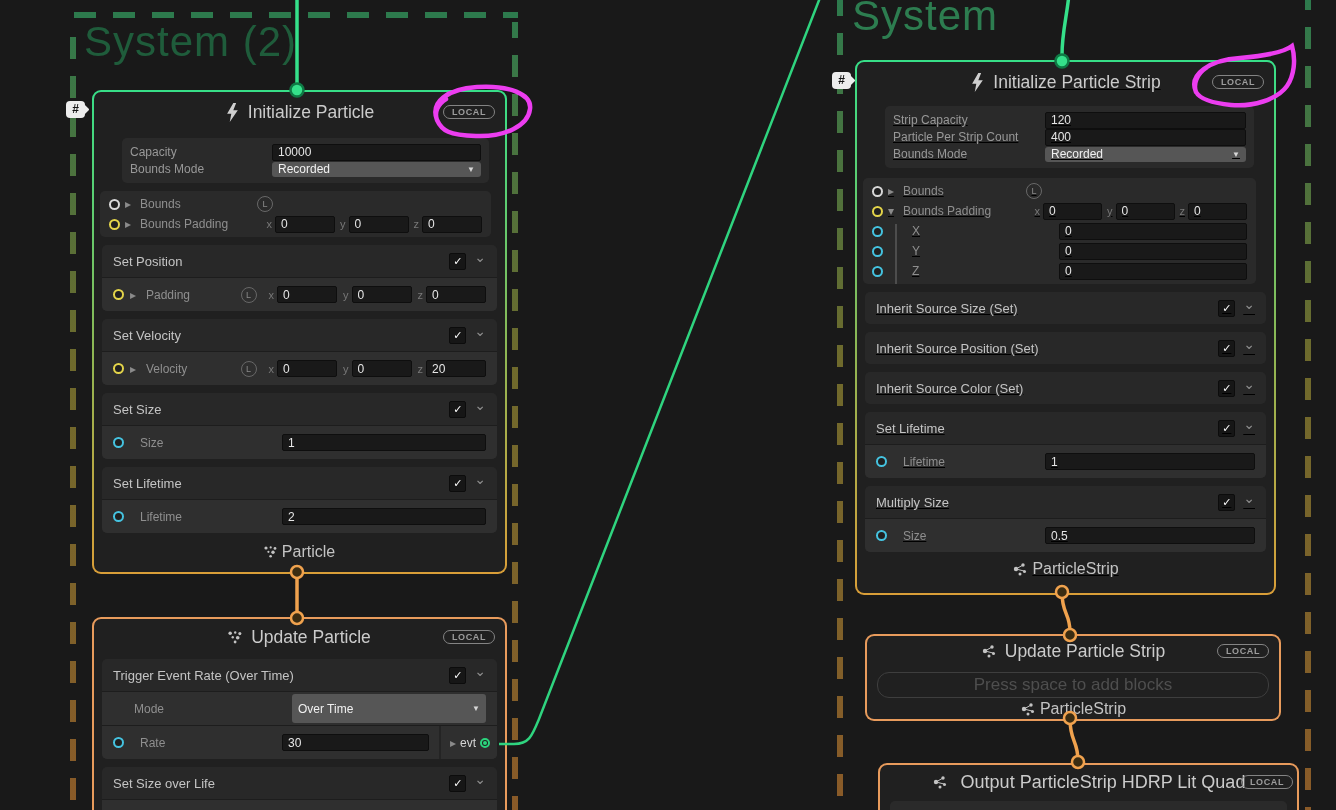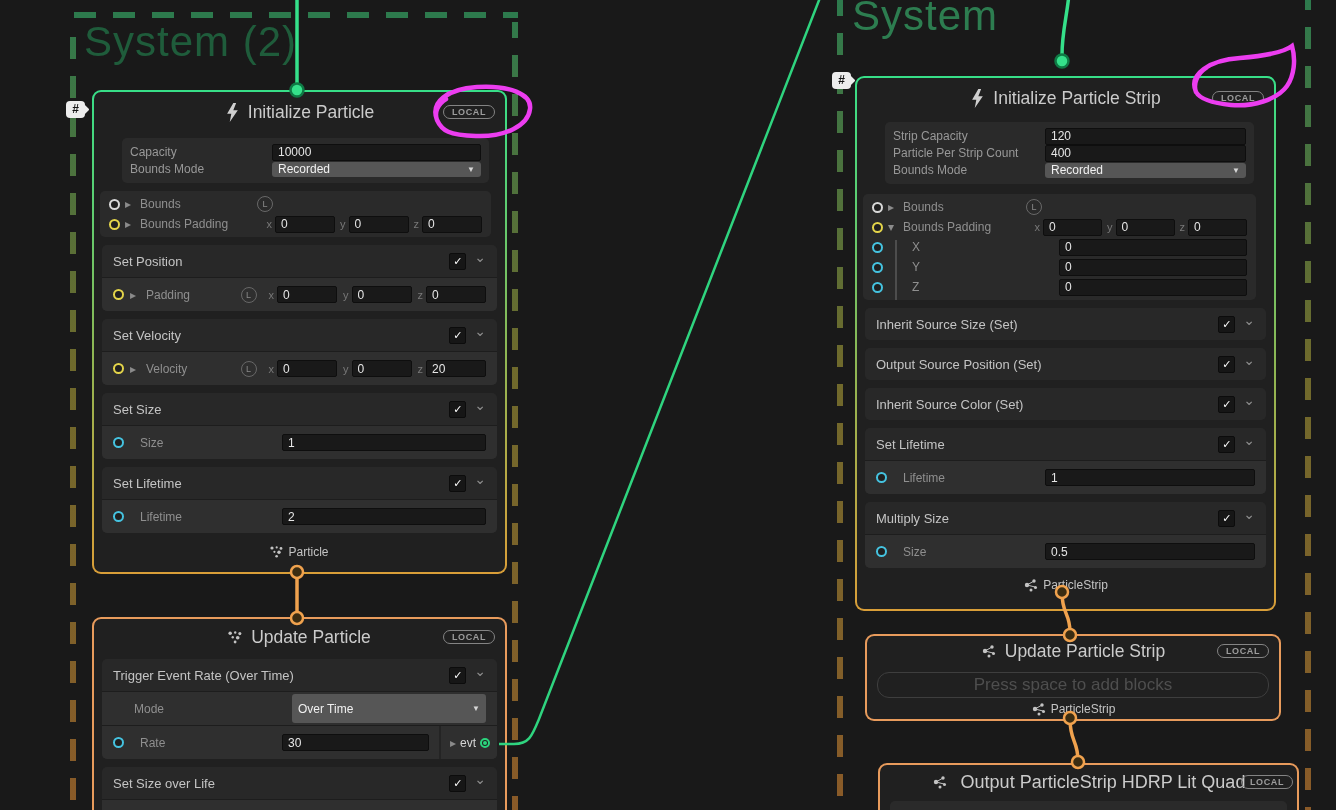--- a/index.html
+++ b/index.html
@@ -52,21 +52,21 @@
   .bhdr{height:32px;display:flex;align-items:center;padding:0 11px;color:#c4c4c4;font-size:13px;gap:8px;}
   .brow{height:33px;background:#2f2f2f;border-top:1px solid #1d1d1d;display:flex;align-items:center;
         padding:0 11px;color:#8f8f8f;font-size:12px;gap:6px;}
   .checkbox{width:15px;height:15px;background:#161616;border:1px solid #0c0c0c;border-radius:2px;
             color:#fff;font-size:11px;text-align:center;line-height:15px;flex:none;}
   .checkbox::after{content:"✓";}
   .chev{color:#8d8d8d;font-size:10px;flex:none;}
   .chev::after{content:"⌄";font-size:14px;position:relative;top:-4px;}
 
   .ctx-footer{height:22px;display:flex;align-items:center;justify-content:center;gap:5px;
-              color:#c3c3c3;font-size:12px;}
+              color:#c3c3c3;font-size:16px;}
   .ghost-pill{margin:6px 10px 2px;height:24px;border:1px solid #3e3e3e;border-radius:12px;
               display:flex;align-items:center;justify-content:center;color:#4e4e4e;font-size:17px;}
   .evt-box{display:flex;align-items:center;gap:4px;background:#2f2f2f;border-left:2px solid #242424;
            height:100%;padding:0 7px 0 9px;margin-right:-11px;margin-left:4px;}
   .evt-tri{color:#8a8a8a;font-size:9px;}
   .evt-tri::after{content:"▸";font-size:12px;}
   .evt-lbl{color:#d6d6d6;font-size:12px;}
   .evt-port{width:6px;height:6px;border-radius:50%;border:2px solid #2bd47d;background:#202020;position:relative;}
   .evt-port::after{content:"";position:absolute;left:1px;top:1px;width:4px;height:4px;border-radius:50%;background:#2bd47d;}
   .indent-line{width:2px;height:60px;background:#4d4d4d;position:absolute;}
@@ -287,21 +287,21 @@
           <span class="spacer"></span>
           <span class="checkbox"></span>
           <span class="chev"></span>
         </div>
         <div class="brow"></div>
       </div>
     </div>
   </div>
 
   <div class="hash-badge" style="left:832px;top:72px;">#</div>
-  <div class="ctx grad" style="left:855px;top:76px;width:417px;height:531px;">
+  <div class="ctx grad" style="left:855px;top:60px;width:417px;height:531px;text-decoration:underline;">
     <div class="ctx-body">
       <div class="ctx-header">
         <svg width="14" height="19" viewBox="0 0 11 16">
             <path d="M6.6 0 L1.4 9 H4.9 L3.6 16 L10.4 6 H6.6 L9 0 Z" fill="#cfcfcf"></path>
           </svg>
         <span>Initialize Particle Strip</span>
         <span class="local-badge">LOCAL</span>
       </div>
       <div class="panel" style="margin:4px 20px 0 28px;padding:5px 0;">
         <div class="srow">
@@ -366,21 +366,21 @@
       <div class="block">
         <div class="bhdr">
           <span>Inherit Source Size (Set)</span>
           <span class="spacer"></span>
           <span class="checkbox"></span>
           <span class="chev"></span>
         </div>
       </div>
       <div class="block">
         <div class="bhdr">
-          <span>Output Source Position (Set)</span>
+          <span>Inherit Source Position (Set)</span>
           <span class="spacer"></span>
           <span class="checkbox"></span>
           <span class="chev"></span>
         </div>
       </div>
       <div class="block">
         <div class="bhdr">
           <span>Inherit Source Color (Set)</span>
           <span class="spacer"></span>
           <span class="checkbox"></span>

